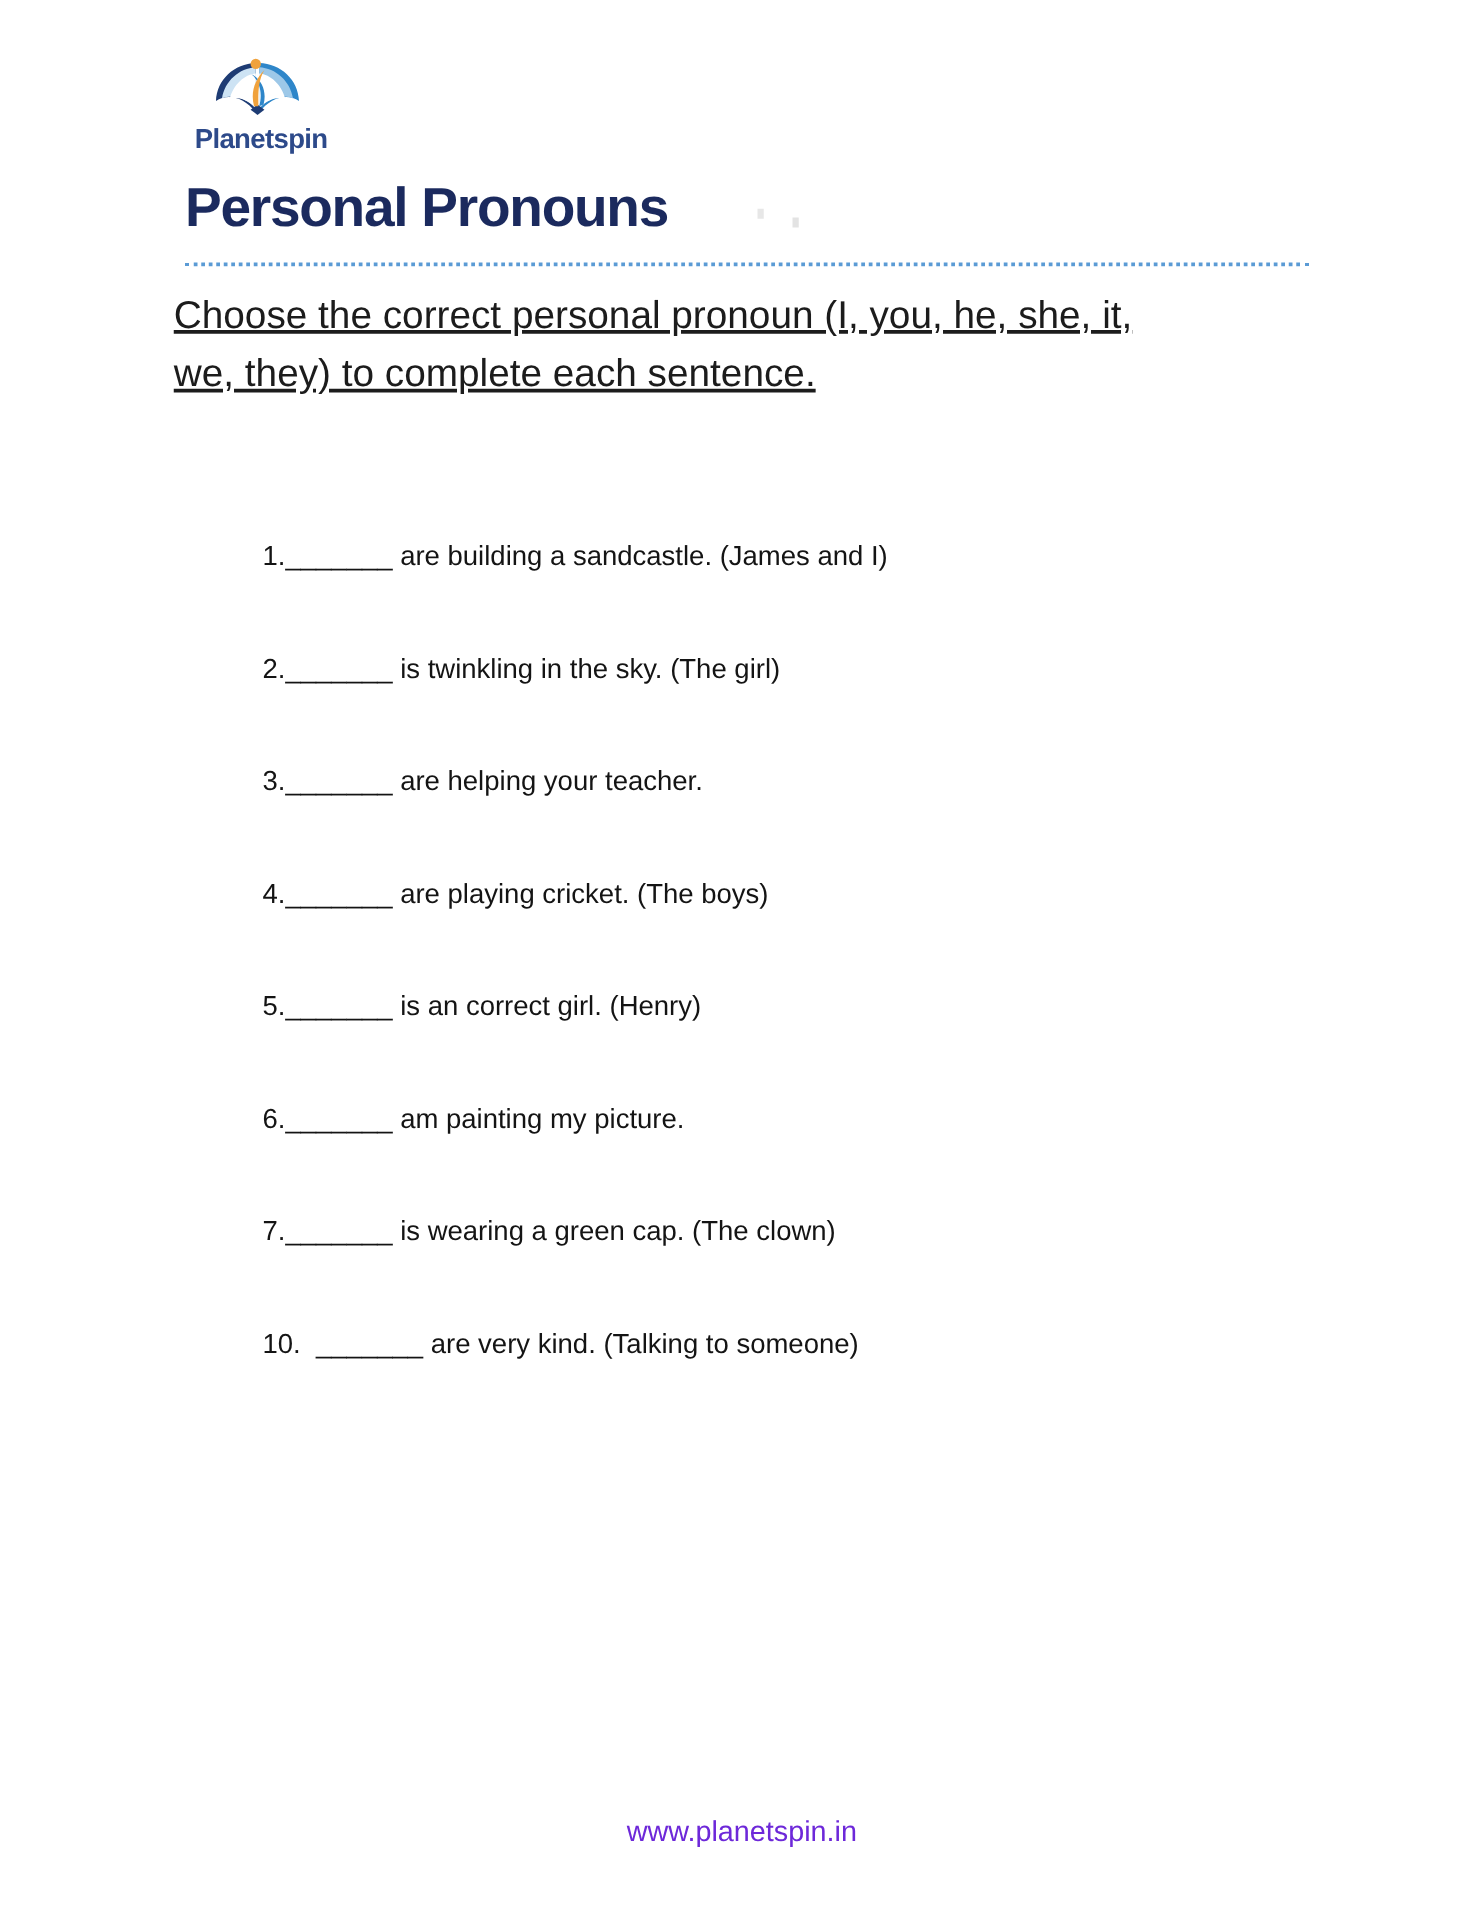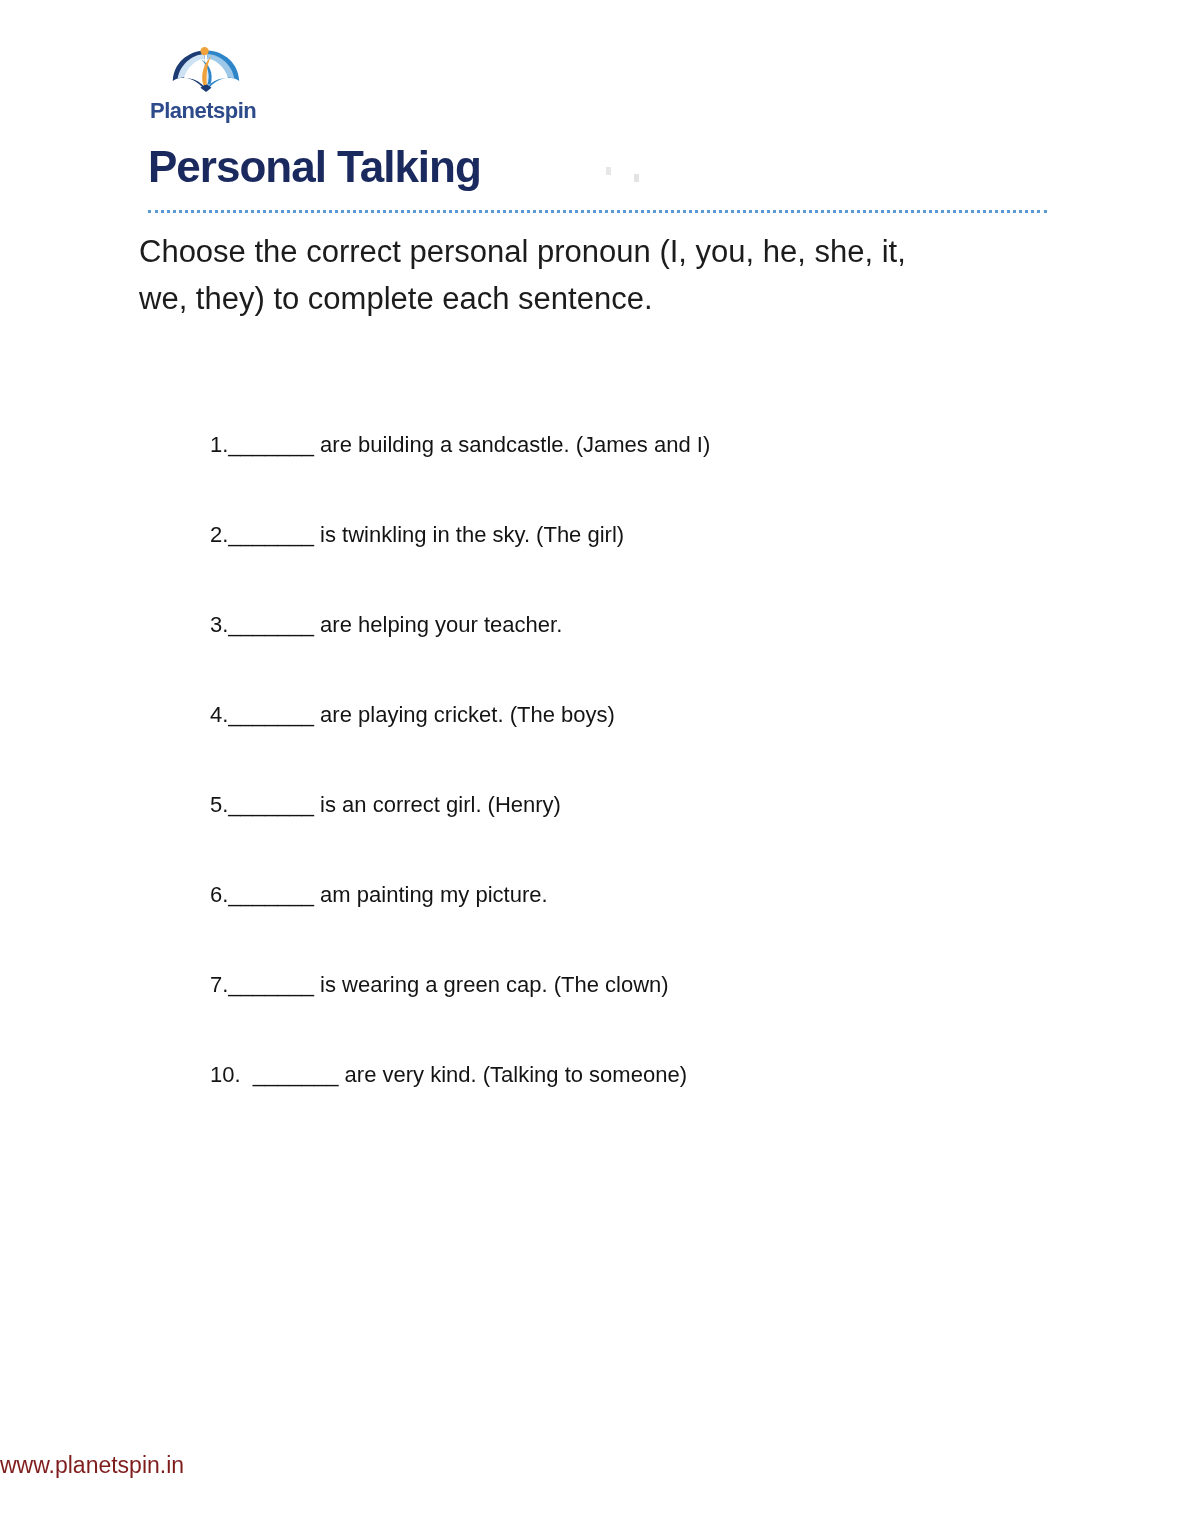--- a/index.html
+++ b/index.html
@@ -6,21 +6,21 @@
   .page {
     position:relative;
     width:1187px;
     height:1536px;
     background:#ffffff;
     font-family:"Liberation Sans", sans-serif;
     overflow:hidden;
   }
 
   
-  .logo { position:absolute; left:150px; top:44px; width:112px; text-align:left; }
+  .logo { position:absolute; left:150px; top:44px; width:112px; text-align:right; }
   .logo svg { display:block; margin:0 auto; }
   .brand {
     margin-top:1px;
     font-size:22px;
     font-weight:700;
     letter-spacing:-0.5px;
     color:#2d4a8a;
   }
 
   
@@ -57,42 +57,42 @@
 
   
   .instructions {
     position:absolute;
     left:139px;
     top:228px;
     font-size:31px;
     line-height:47px;
     color:#1c1c1c;
   }
-  .instructions div { white-space:nowrap; }
+  .instructions div { white-space:nowrap;text-decoration:underline; }
 
   
   .list { position:absolute; left:210px; top:424px; }
   .item {
     font-size:22px;
     line-height:42px;
     margin-bottom:48px;
     color:#141414;
     white-space:pre;
   }
   .item .num, .item .sentence { white-space:pre; }
 
   
   .footer {
     position:absolute;
     left:0;
     top:1452px;
     width:100%;
-    text-align:left;
+    text-align:center;
     font-size:23px;
-    color:#7f1d1d;
+    color:#6d28d9;
   }
 </style>
 </head>
 <body>
 
 <div class="page">
 
   <div class="logo">
     <svg viewBox="0 0 104 76" width="72" height="53" aria-hidden="true">
 
@@ -106,21 +106,21 @@
 
       <path d="M44,63 L52,57 L60,63 L52,69 Z" fill="#1e3c74"></path>
 
       <path d="M54,59 C58,44 55,30 45,22 C57,28 63,42 59,57 Z" fill="#2e86c9"></path>
       <path d="M48,59 C44,44 48,29 60,17 C52,30 53,46 53,59 Z" fill="#f0a23c"></path>
       <circle cx="50" cy="10" r="6" fill="#f0a23c"></circle>
     </svg>
     <div class="brand">Planetspin</div>
   </div>
 
-  <div class="title">Personal Talking</div>
+  <div class="title">Personal Pronouns</div>
   <div class="artifact"></div>
   <div class="divider"></div>
 
   <div class="instructions">
     <div>Choose the correct personal pronoun (I, you, he, she, it,</div>
     <div>we, they) to complete each sentence.</div>
   </div>
 
   <div class="list" id="list">
     <div class="item"><span class="num">1.</span><span class="sentence">_______ are building a sandcastle. (James and I)</span></div>

